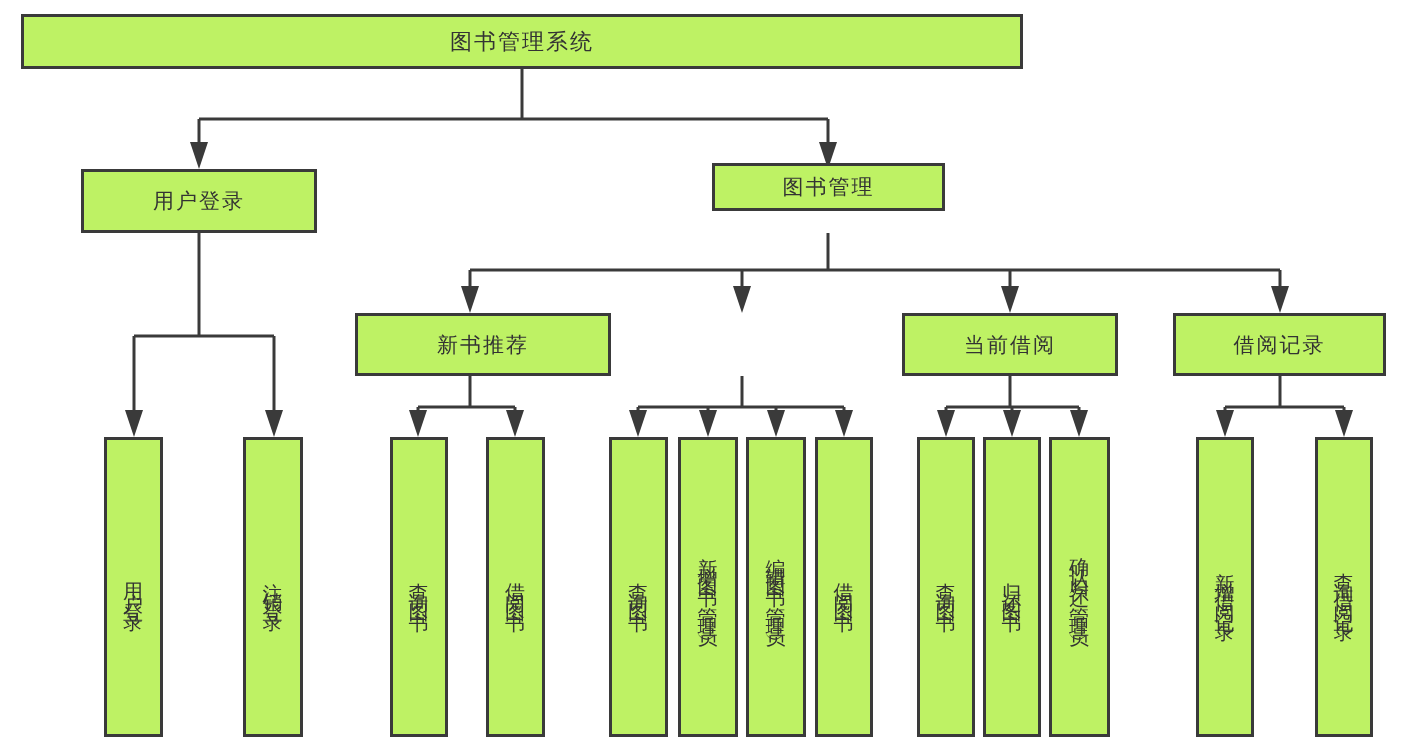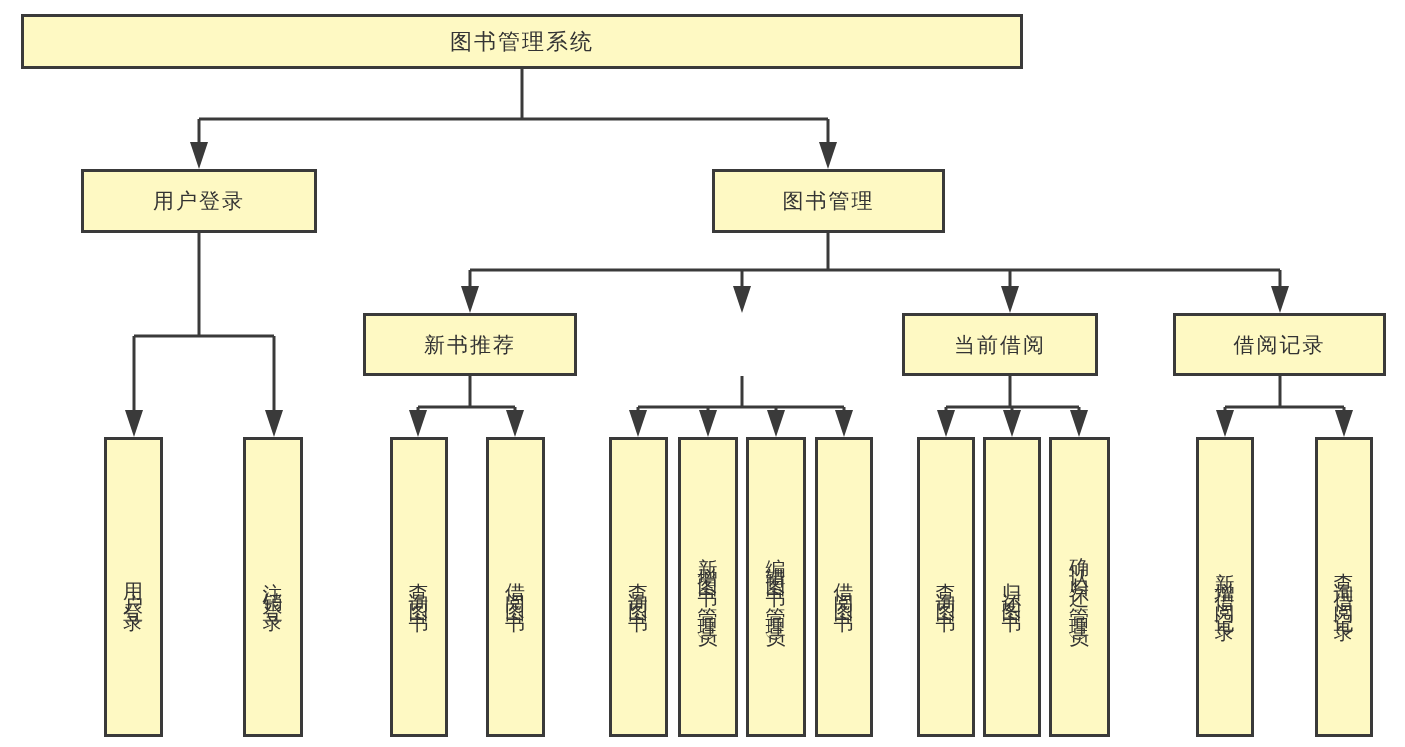--- a/index.html
+++ b/index.html
@@ -12,21 +12,21 @@
   .canvas {
     position: relative;
     width: 1405px; height: 747px;
     background: var(--bg, #ffffff);
     overflow: hidden;
   }
   #connectors { position: absolute; left: 0; top: 0; }
   .box {
     position: absolute;
     border: 3px solid var(--line, #3a3a3a);
-    background: #fef9c3;
+    background: #bef264;
     display: flex;
     align-items: center;
     justify-content: center;
     color: var(--text, #333333);
     z-index: 2;
     text-align: right;
   }
   .box.h  { font-size: 21px; letter-spacing: 2px; }
   .box.title { font-size: 22px; letter-spacing: 2px; }
   .box.v {
@@ -107,24 +107,24 @@
         <polygon points="1003,410 1021,410 1012,437"></polygon>
         <polygon points="1070,410 1088,410 1079,437"></polygon>
         <polygon points="1216,410 1234,410 1225,437"></polygon>
         <polygon points="1335,410 1353,410 1344,437"></polygon>
       </g>
     </svg>
 
   <div class="box h title" style="left:21px; top:14px; width:1002px; height:55px">图书管理系统</div>
 
   <div class="box h" style="left:81px; top:169px; width:236px; height:64px">用户登录</div>
-  <div class="box h" style="left:712px; top:169px; width:233px; height:64px">图书管理</div>
+  <div class="box h" style="left:712px; top:163px; width:233px; height:48px">图书管理</div>
 
-  <div class="box h" style="left:363px; top:313px; width:214px; height:63px">新书推荐</div>
-  <div class="box h" style="left:902px; top:313px; width:196px; height:63px">当前借阅</div>
+  <div class="box h" style="left:355px; top:313px; width:256px; height:63px">新书推荐</div>
+  <div class="box h" style="left:902px; top:313px; width:216px; height:63px">当前借阅</div>
   <div class="box h" style="left:1173px; top:313px; width:213px; height:63px">借阅记录</div>
 
   <div class="box v" style="left:104px; top:437px; width:59px; height:300px">用户登录</div>
   <div class="box v" style="left:243px; top:437px; width:60px; height:300px">注销登录</div>
 
   <div class="box v" style="left:390px; top:437px; width:58px; height:300px">查询图书</div>
   <div class="box v" style="left:486px; top:437px; width:59px; height:300px">借阅图书</div>
 
   <div class="box v" style="left:609px; top:437px; width:59px; height:300px">查询图书</div>
   <div class="box v" style="left:678px; top:437px; width:60px; height:300px">新增图书（管理员）</div>

